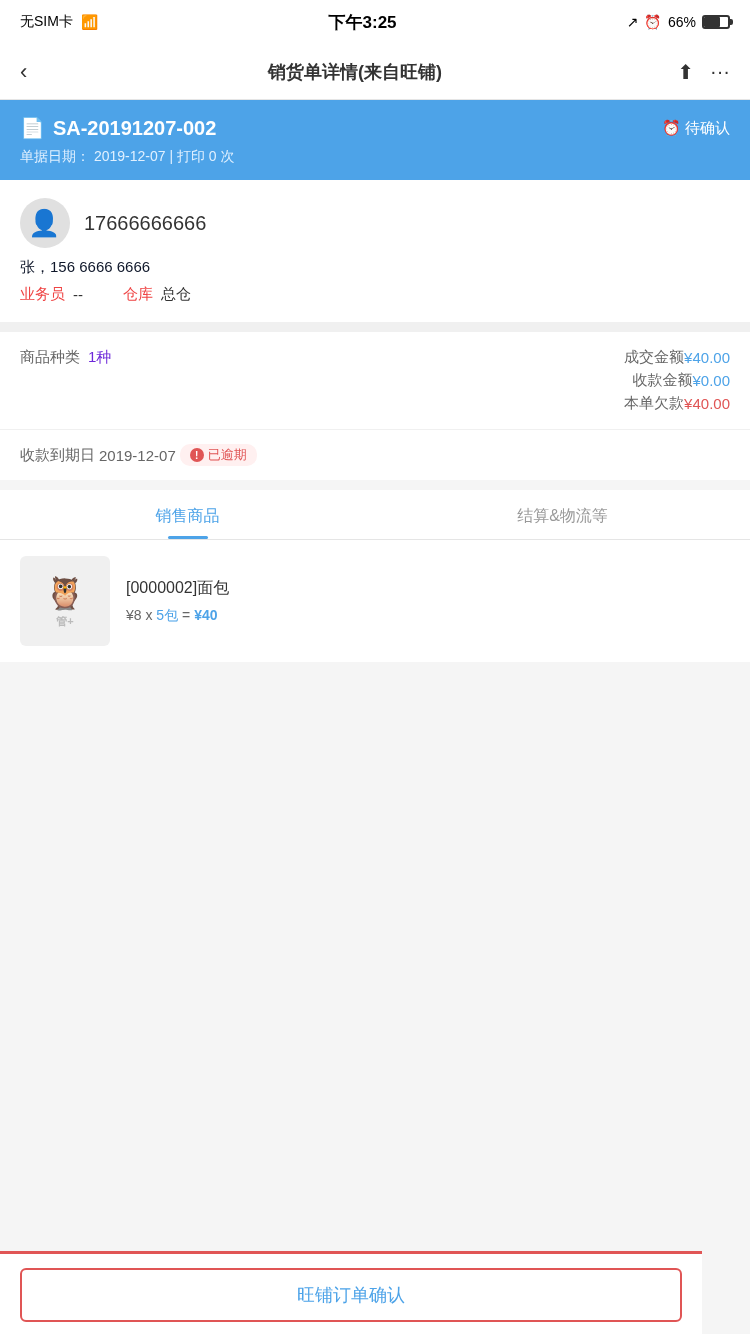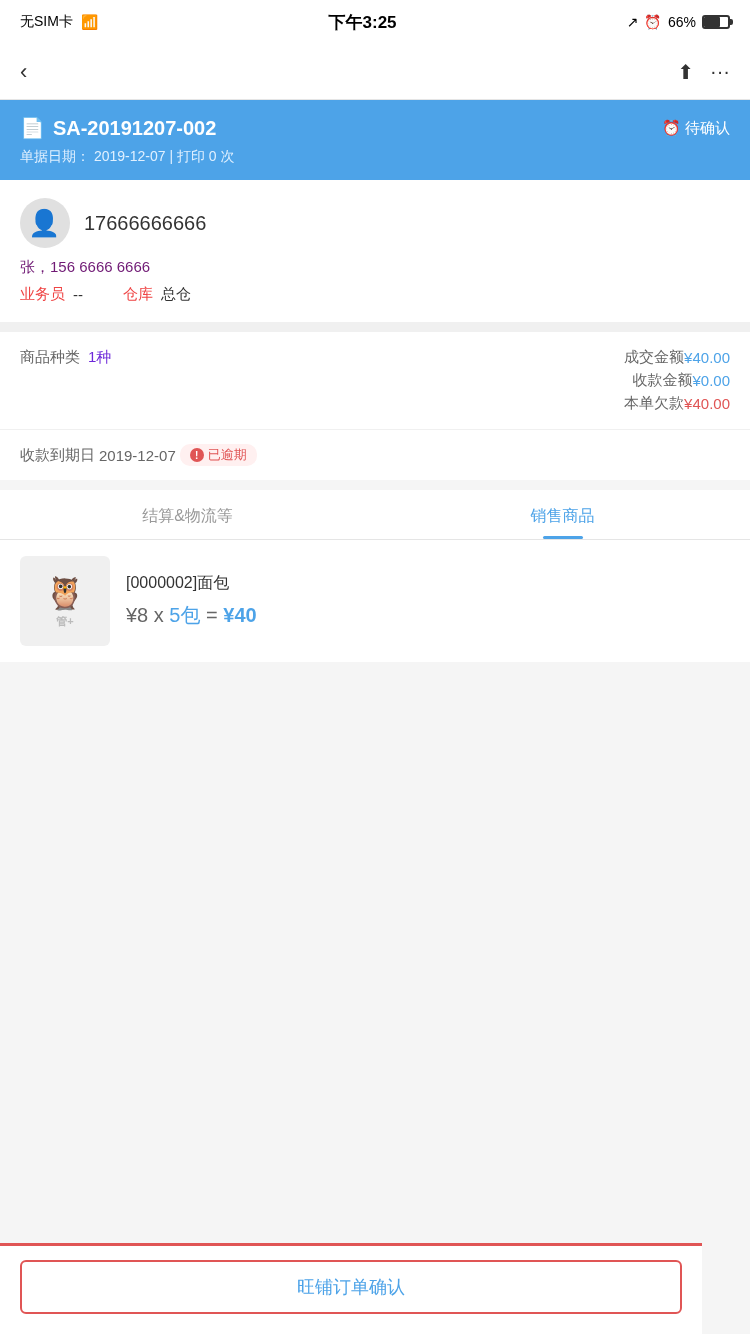--- a/index.html
+++ b/index.html
@@ -145,21 +145,21 @@
       color: #999;
       flex-shrink: 0;
     }
     .customer-name {
       font-size: 20px;
       font-weight: 400;
       color: #333;
     }
     .customer-detail {
       font-size: 15px;
-      color: #701a75;
+      color: #0f172a;
       margin-bottom: 8px;
     }
     .customer-meta {
       display: flex;
       align-items: center;
       gap: 40px;
       font-size: 15px;
       color: #666;
     }
     .meta-item { display: flex; align-items: center; gap: 8px; }
@@ -301,41 +301,41 @@
       color: #bbb;
       font-weight: 600;
     }
     .product-info { flex: 1; }
     .product-name {
       font-size: 16px;
       color: #333;
       margin-bottom: 8px;
     }
     .product-price {
-      font-size: 20px;
+      font-size: 14px;
       color: #666;
     }
     .product-price .qty { color: #4da3e8; }
     .product-price .total { color: #4da3e8; font-weight: 600; }
 
     
     .bottom-area {
       background: #f5f5f5;
       flex: 1;
       min-height: 200px;
     }
 
     
     .confirm-btn-wrap {
       position: fixed;
       bottom: 0;
       left: 0;
       width: 702px;
       background: #fff;
-      padding: 14px 20px 20px;
+      padding: 14px 20px 12px;
       border-top: 3px solid #e05555;
     }
     .confirm-btn {
       width: 100%;
       height: 54px;
       background: #fff;
       border: 2px solid #e05555;
       border-radius: 6px;
       font-size: 18px;
       color: #4da3e8;
@@ -360,20 +360,21 @@
     <span>⏰</span>
     <span>66%</span>
     <span class="battery-icon">
         <div class="battery-fill"></div>
       </span>
   </div>
 </div>
 
 <div class="nav-bar">
   <div class="nav-back">‹</div>
+  <div class="nav-title">销货单详情(来自旺铺)</div>
   <div class="nav-right">
     <span class="nav-icon">⬆</span>
     <span class="nav-icon">···</span>
   </div>
 </div>
 
 <div class="order-header">
   <div class="order-header-top">
     <div class="order-id">
       <span>📄</span>
@@ -440,22 +441,22 @@
   <span>收款到期日</span>
   <span>2019-12-07</span>
   <span class="overdue-badge">
     <span class="overdue-dot">!</span>
     <span>已逾期</span>
   </span>
 </div>
 
 <div class="tabs-section">
   <div class="tabs-header">
+    <div class="tab-item active">销售商品</div>
     <div class="tab-item">结算&amp;物流等</div>
-    <div class="tab-item active">销售商品</div>
   </div>
 
   <div class="product-section">
     <div class="product-item">
       <div class="product-thumb">
         <div class="product-thumb-inner">
           <span style="font-size:32px;">🦉</span>
           <span class="product-thumb-text">管+</span>
         </div>
       </div>

